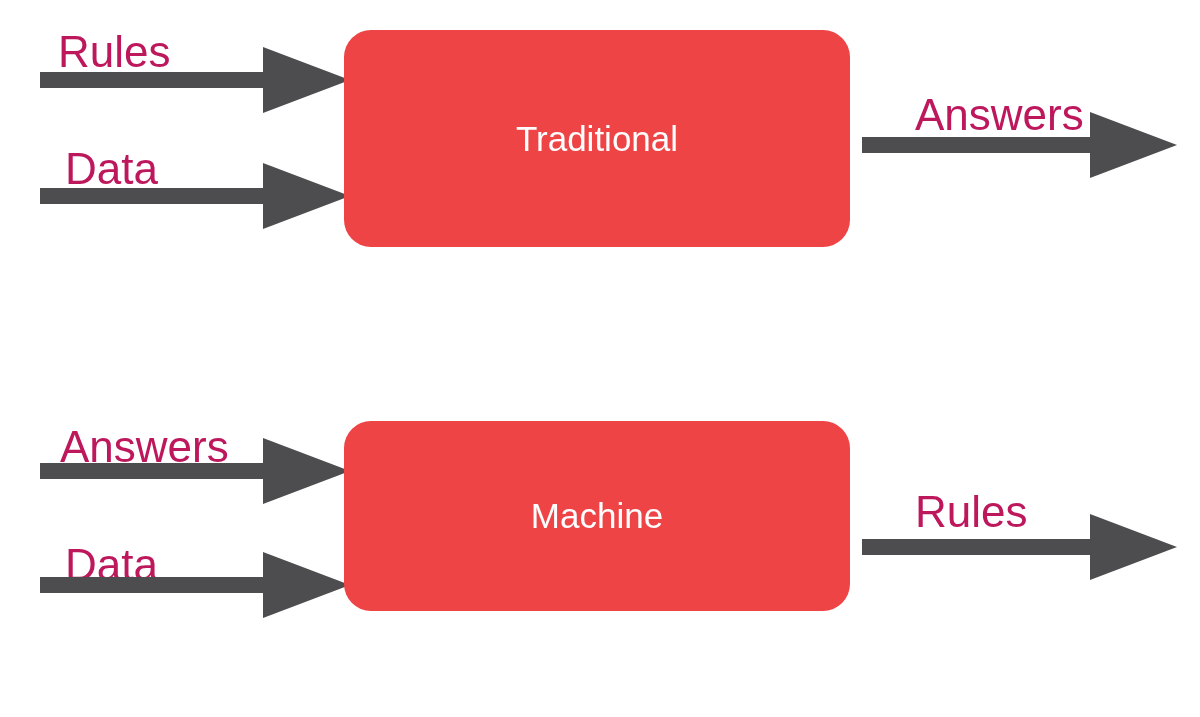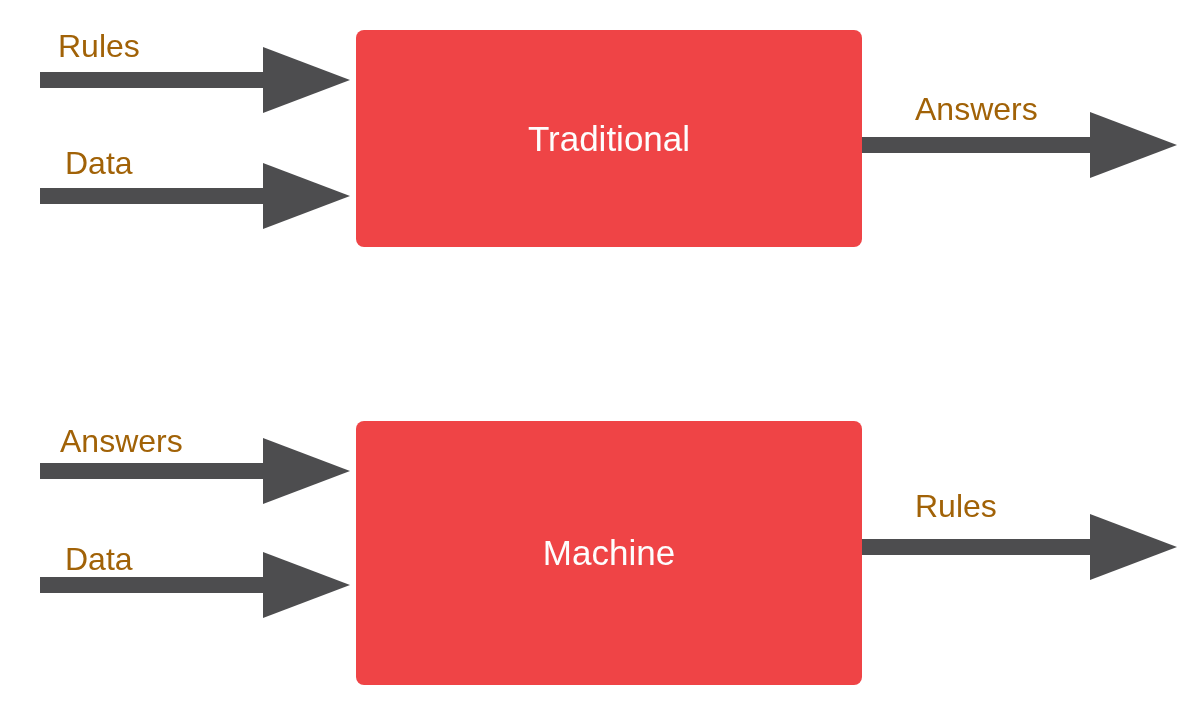--- a/index.html
+++ b/index.html
@@ -6,22 +6,22 @@
   .stage {
     position: relative;
     width: 1200px;
     height: 717px;
     background: #ffffff;
     overflow: hidden;
     font-family: "Liberation Sans", sans-serif;
   }
   .lbl {
     position: absolute;
-    font-size: 32px;
-    color: #a16207;
+    font-size: 44px;
+    color: #be185d;
     line-height: 1;
     white-space: nowrap;
   }
   .arrow {
     position: absolute;
     display: flex;
     align-items: center;
     height: 66px;
   }
   .arrow .shaft {
@@ -31,24 +31,24 @@
   }
   .arrow .head {
     width: 0;
     height: 0;
     border-top: 33px solid transparent;
     border-bottom: 33px solid transparent;
     border-left: 87px solid #4d4d4f;
   }
   .pbox {
     position: absolute;
-    left: 356px;
+    left: 344px;
     width: 506px;
     background: #ef4446;
-    border-radius: 8px;
+    border-radius: 27px;
     display: flex;
     flex-direction: column;
     align-items: center;
     justify-content: center;
     color: #fdfdfd;
     font-size: 35px;
     line-height: 54px;
     text-align: center;
   }
 </style>
@@ -92,21 +92,21 @@
       <div class="head"></div>
     </div>
 
     <div class="lbl" style="left:65px; top:543px">Data</div>
 
     <div class="arrow" style="left:40px; top:552px; width:310px">
       <div class="shaft"></div>
       <div class="head"></div>
     </div>
 
-    <div class="pbox" style="top:421px; height:264px">
+    <div class="pbox" style="top:421px; height:190px">
       <span>Machine</span>
     </div>
 
     <div class="lbl" style="left:915px; top:490px">Rules</div>
 
     <div class="arrow" style="left:862px; top:514px; width:315px">
       <div class="shaft"></div>
       <div class="head"></div>
     </div>
   </section>

